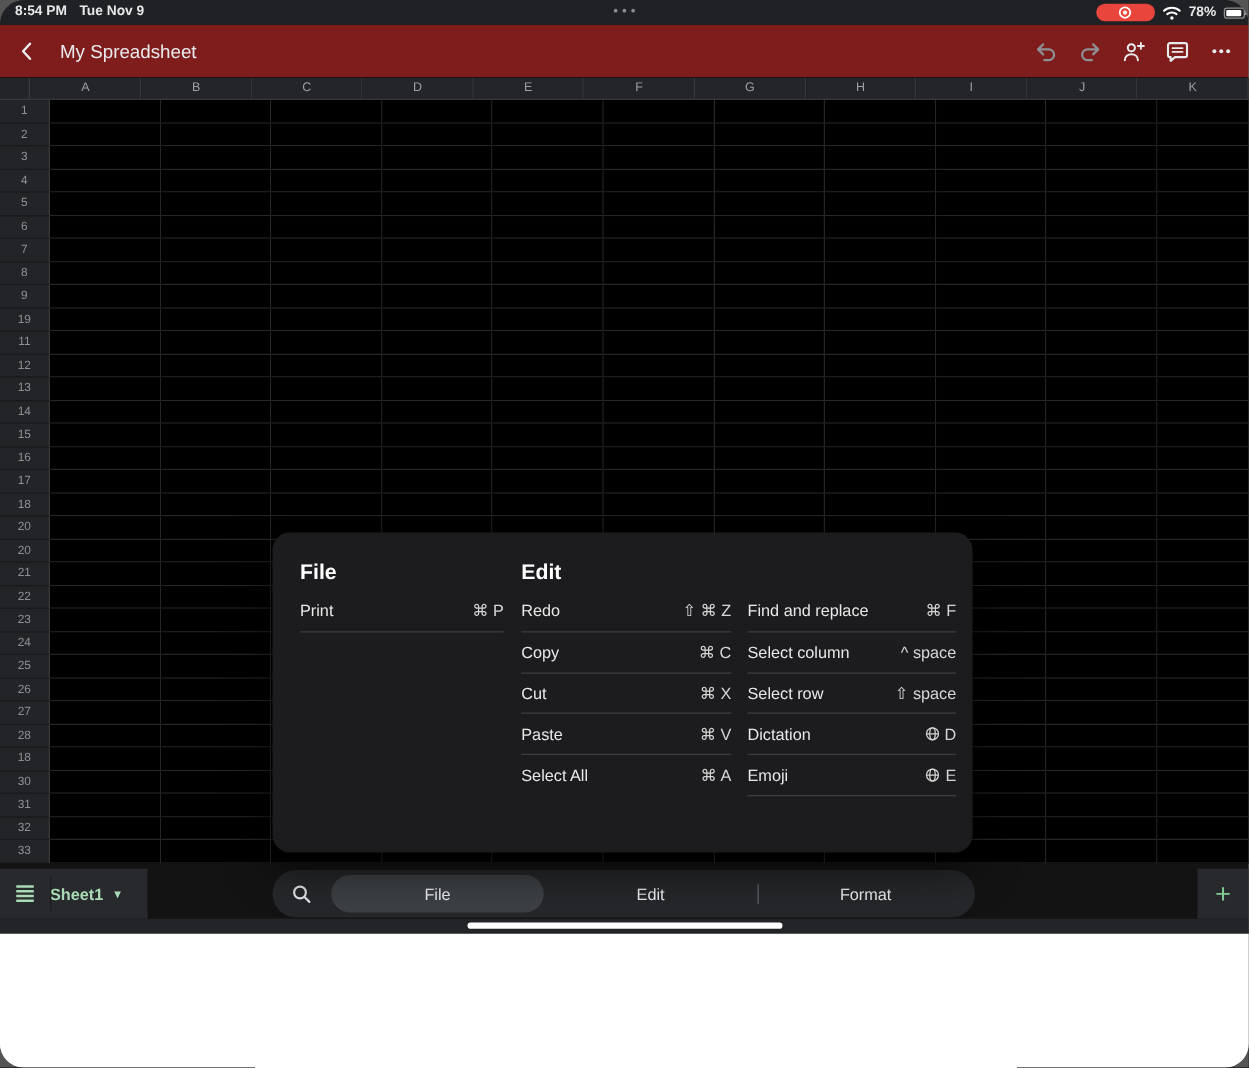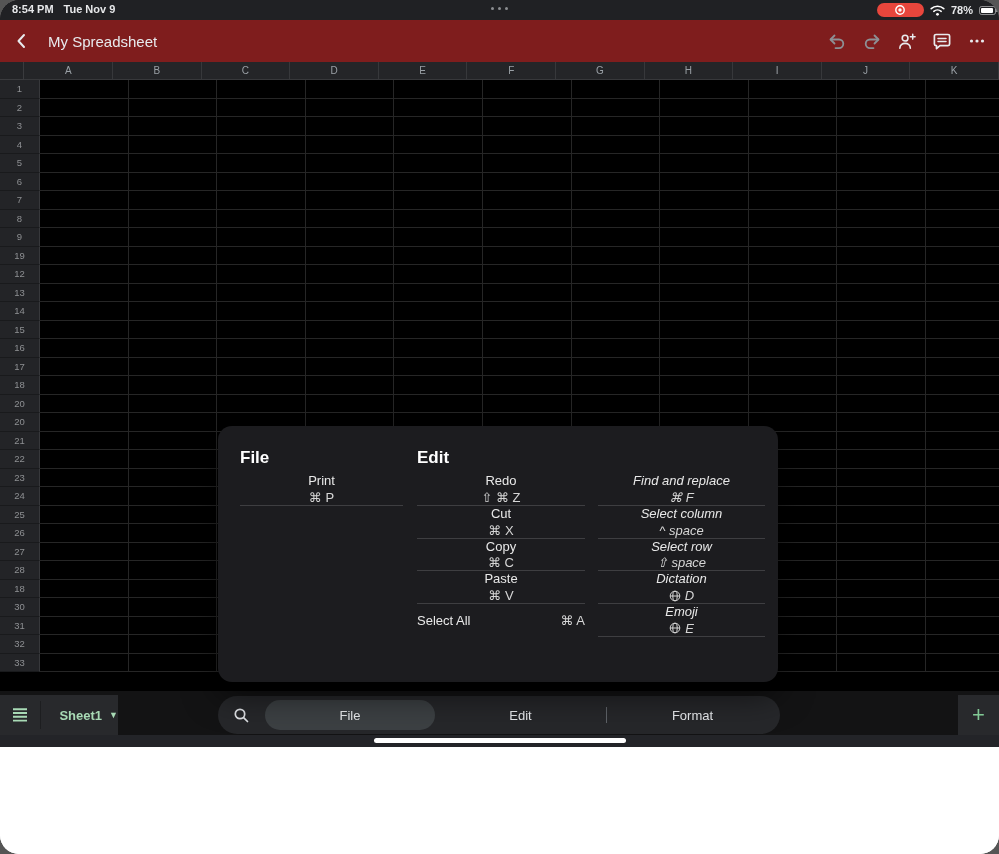--- a/index.html
+++ b/index.html
@@ -36,33 +36,33 @@
   .rnum { flex:0 0 40px; background:#232427; border-right:1px solid #37383b; border-bottom:1px solid #191a1c;
           color:#8e9093; font-size:9.5px; display:flex; align-items:center; justify-content:center; }
   .cell { flex:0 0 88.6px; background:#000; border-right:1px solid #262626; border-bottom:1px solid #262626; }
 
   
   .sc-panel { position:absolute; left:218px; top:426px; width:560px; height:256px; background:#1c1c1f; border-radius:14px;
               box-shadow:0 12px 34px rgba(0,0,0,.6); padding:16px 13px 0 22px; display:flex; z-index:5; }
   .sc-col { display:flex; flex-direction:column; }
   .sc-c0 { width:163px; margin-right:14px; }
   .sc-c1 { width:168px; margin-right:13px; }
-  .sc-c2 { width:167px;font-style:italic; }
+  .sc-c2 { width:167px; }
   .sc-title { height:31px; color:#ffffff; font-size:17px; font-weight:bold; display:flex; align-items:center; }
   .sc-item { height:32.8px; display:flex; align-items:center; justify-content:space-between; }
-  .sc-item.div { border-bottom:1px solid #3e3e41;flex-direction:column; }
+  .sc-item.div { border-bottom:1px solid #3e3e41; }
   .sc-label { color:#e8e8e8; font-size:13px; }
   .sc-keys { color:#d6d6d6; font-size:13px; display:flex; align-items:center; gap:4px; white-space:nowrap; }
 
   
   .toolbar-zone { position:absolute; left:0; top:691px; width:999px; height:56px; background:#131314; }
   .tb-left { position:absolute; left:0; top:4px; width:118px; height:40px; background:#28292c; display:flex; align-items:center; }
   .tb-left .sep { position:absolute; left:40px; top:6px; width:1px; height:28px; background:#1d1e20; }
   .menu-btn { width:40px; height:40px; display:flex; align-items:center; justify-content:center; }
-  .sheet-name { color:#a8dab5; font-size:13px; font-weight:bold; margin-left:20px; display:flex; align-items:center; gap:7px; }
+  .sheet-name { color:#a8dab5; font-size:13px; font-weight:bold; margin-left:0; display:flex; align-items:center; gap:7px; }
   .sheet-caret { color:#a8dab5; font-size:9px; }
   .tb-pill { position:absolute; left:218px; top:5px; width:562px; height:38px; background:#26272a; border-radius:19px; display:flex; align-items:center; }
   .search-btn { width:46px; height:38px; display:flex; align-items:center; justify-content:center; }
   .tab { color:#e8eaed; font-size:13px; display:flex; align-items:center; justify-content:center; }
   .tab-selected { width:170px; height:30px; border-radius:15px; background:#3c4043; margin-left:1px; }
   .tab-plain { width:171px; height:38px; }
   .tab-div { width:1px; height:16px; background:#5f6368; }
   .tb-plus { position:absolute; right:0; top:4px; width:41px; height:40px; background:#28292c; display:flex; align-items:center; justify-content:center;
              color:#81c995; font-size:22px; font-weight:300; }
   .bottom-strip { position:absolute; left:0; top:735px; width:999px; height:12px; background:#232428; }
@@ -299,20 +299,34 @@
             <div class="cell"></div>
             <div class="cell"></div>
             <div class="cell"></div>
             <div class="cell"></div>
             <div class="cell"></div>
             <div class="cell"></div>
             <div class="cell"></div>
             <div class="cell"></div>
           </div>
           <div class="grow">
+            <div class="rnum">11</div>
+            <div class="cell"></div>
+            <div class="cell"></div>
+            <div class="cell"></div>
+            <div class="cell"></div>
+            <div class="cell"></div>
+            <div class="cell"></div>
+            <div class="cell"></div>
+            <div class="cell"></div>
+            <div class="cell"></div>
+            <div class="cell"></div>
+            <div class="cell"></div>
+          </div>
+          <div class="grow">
             <div class="rnum">12</div>
             <div class="cell"></div>
             <div class="cell"></div>
             <div class="cell"></div>
             <div class="cell"></div>
             <div class="cell"></div>
             <div class="cell"></div>
             <div class="cell"></div>
             <div class="cell"></div>
             <div class="cell"></div>
@@ -624,26 +638,26 @@
             <span class="sc-keys">⌘ P</span>
           </div>
         </div>
         <div class="sc-col sc-c1">
           <div class="sc-title">Edit</div>
           <div class="sc-item div">
             <span class="sc-label">Redo</span>
             <span class="sc-keys">⇧ ⌘ Z</span>
           </div>
           <div class="sc-item div">
+            <span class="sc-label">Copy</span>
+            <span class="sc-keys">⌘ C</span>
+          </div>
+          <div class="sc-item div">
             <span class="sc-label">Cut</span>
             <span class="sc-keys">⌘ X</span>
-          </div>
-          <div class="sc-item div">
-            <span class="sc-label">Copy</span>
-            <span class="sc-keys">⌘ C</span>
           </div>
           <div class="sc-item div">
             <span class="sc-label">Paste</span>
             <span class="sc-keys">⌘ V</span>
           </div>
           <div class="sc-item">
             <span class="sc-label">Select All</span>
             <span class="sc-keys">⌘ A</span>
           </div>
         </div>

